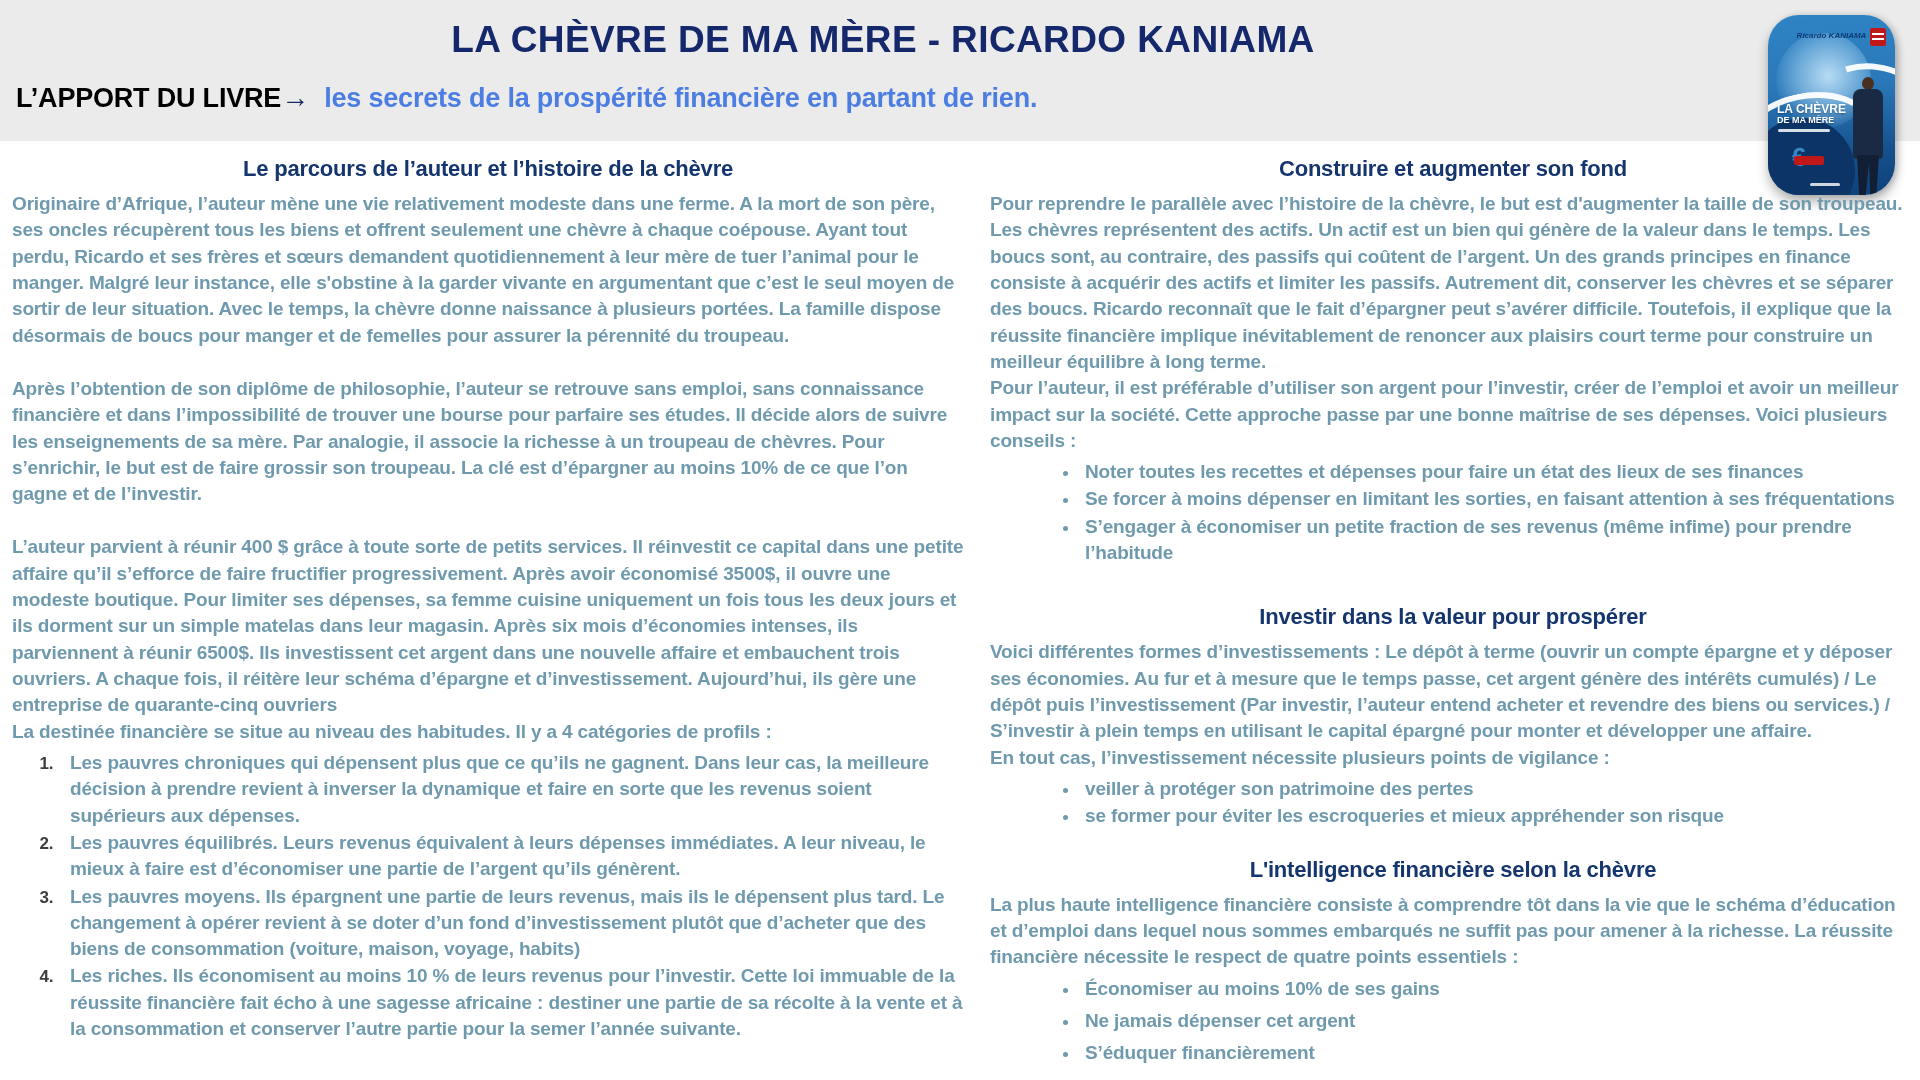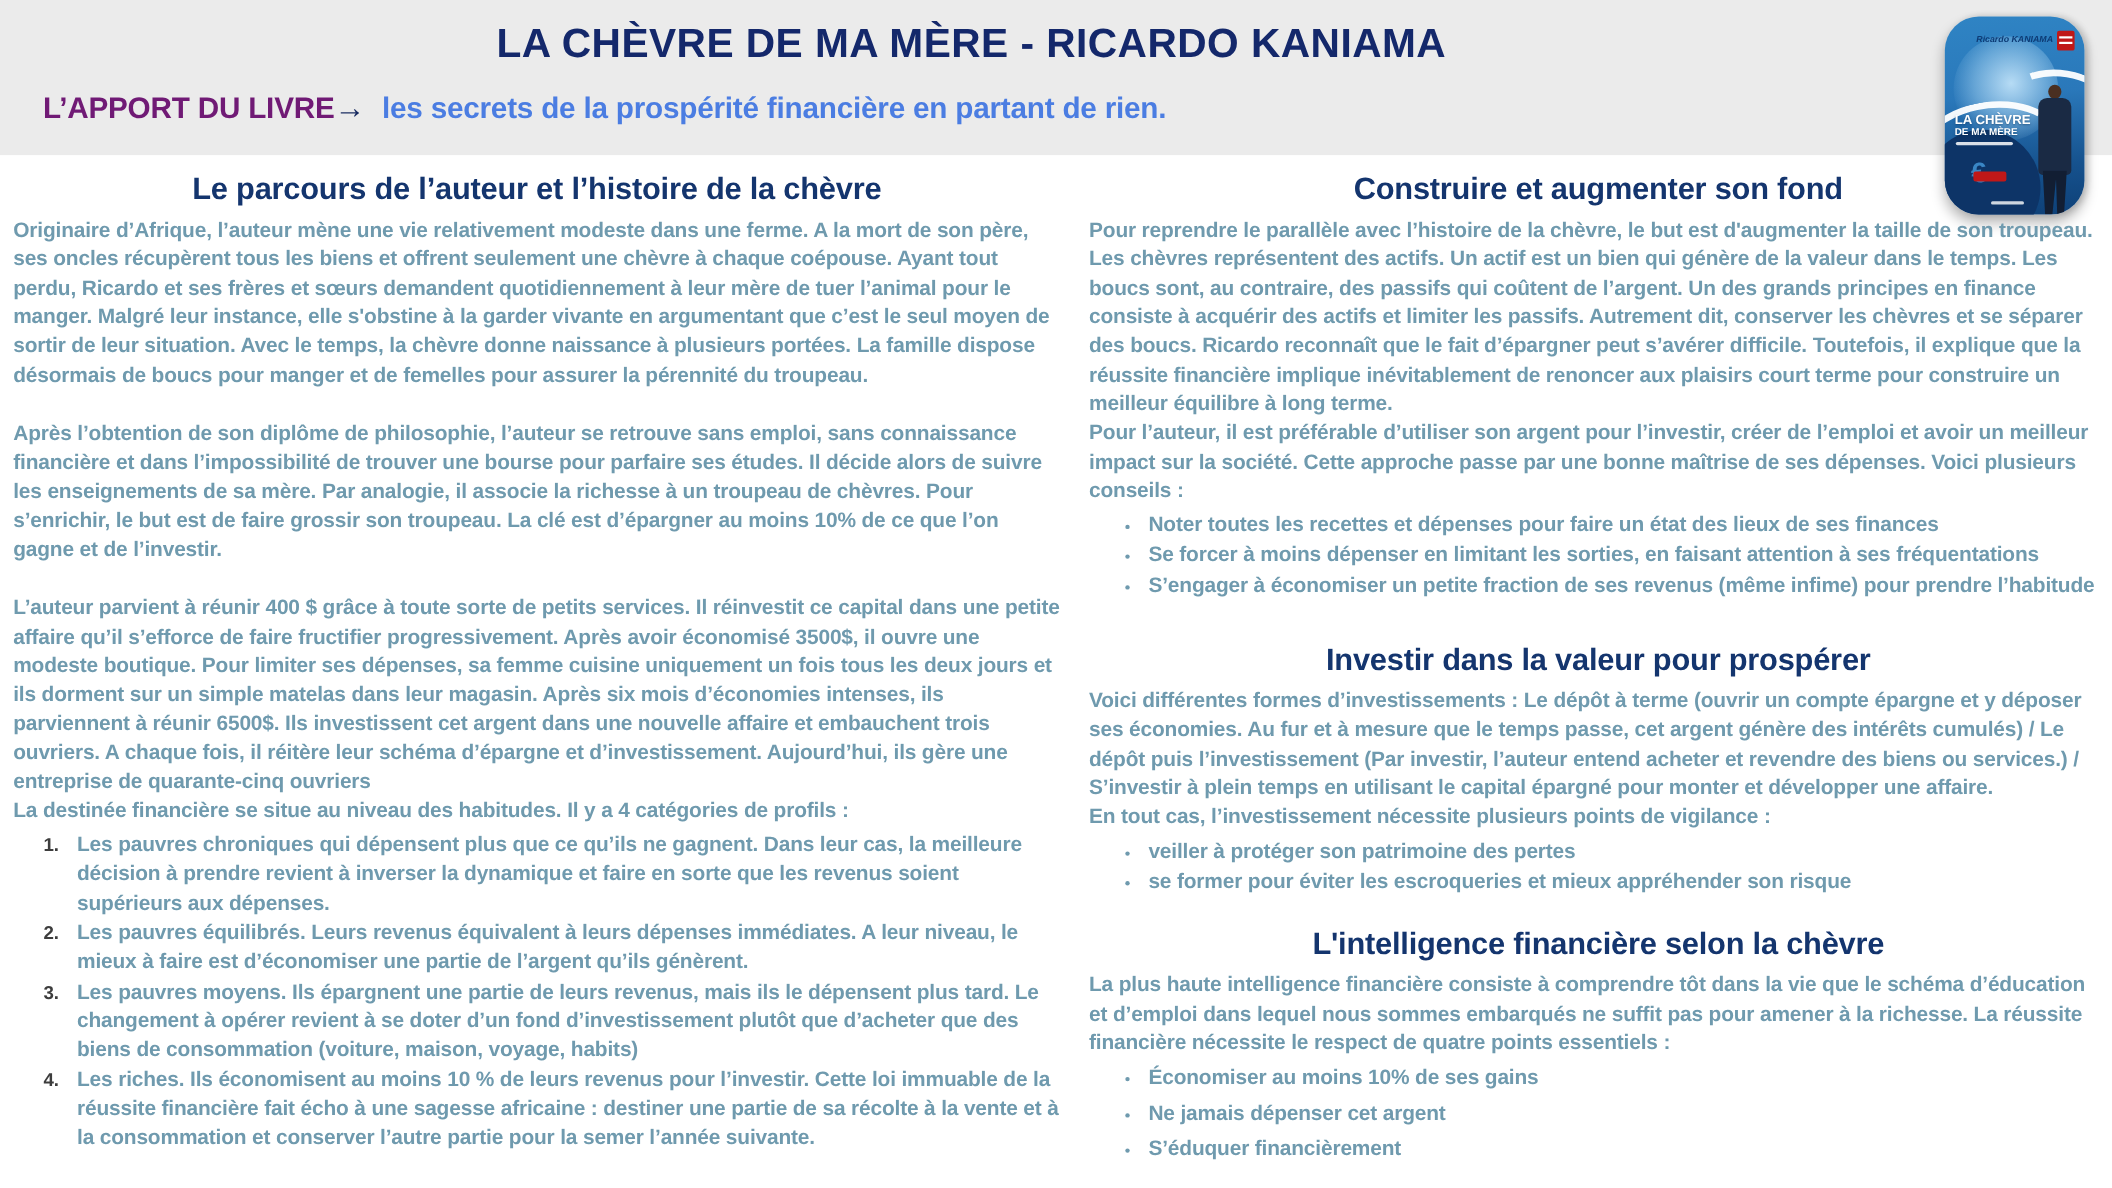--- a/index.html
+++ b/index.html
@@ -25,21 +25,21 @@
     text-align: center;
     font-size: 37px; font-weight: 800;
     color: #14286b;
     letter-spacing: 0.4px;
   }
   .subtitle {
     position: absolute; left: 16px; top: 82px;
     font-size: 27px; letter-spacing: -0.2px;
     white-space: nowrap;
   }
-  .subtitle .sub-label { color: #701a75; margin-left: 23px; }
+  .subtitle .sub-label { color: #000000; }
   .subtitle .arrow-icon { color: #16295f; font-weight: 400; font-size: 28px; }
   .subtitle .sub-text { color: #4b7de2; margin-left: 8px; }
 
   
   .book-cover {
     position: absolute; left: 1768px; top: 15px;
     width: 127px; height: 180px;
     background: linear-gradient(175deg, #2f84c4 0%, #2a78ba 40%, #16528e 75%, #0e4077 100%);
     box-shadow: 0 7px 12px rgba(0,0,0,0.28), 3px 0 6px rgba(0,0,0,0.15);
     overflow: hidden;
@@ -127,21 +127,21 @@
     clip-path: polygon(0 0, 100% 0, 88% 100%, 60% 100%, 55% 20%, 40% 100%, 10% 100%);
   }
 
   
   .col { position: absolute; top: 141px; }
   .col-left  { left: 12px;  width: 952px; }
   .col-right { left: 990px; width: 926px; }
 
   h2.section-heading {
     text-align: center;
-    font-size: 28px; font-weight: 800;
+    font-size: 22px; font-weight: 800;
     color: #14356e;
     margin: 0 0 9px 0; padding-top: 15px;
     letter-spacing: -0.2px;
   }
   h2.mt-lg { padding-top: 37px; }
   h2.mt-md { padding-top: 26px; }
   h2.mt-0  { padding-top: 2px; }
 
   p.body-text {
     color: #6f9aae;
@@ -156,21 +156,21 @@
     color: #6f9aae; font-size: 19px; line-height: 1.385;
   }
   ol.numbered-list li { padding-left: 12px; margin-bottom: 1px; }
   ol.numbered-list li::marker { color: #3d3d3d; font-weight: 700; font-size: 17px; }
 
   ul.bullet-list {
     margin: 0; padding: 0 0 0 48px;
     color: #6f9aae; font-size: 19px; line-height: 1.385;
     list-style: disc;
   }
-  ul.bullet-list li { padding-left: 6px; margin-bottom: 1px; }
+  ul.bullet-list li { padding-left: 6px; margin-bottom: 1px; margin-left: 41px; }
   ul.bullet-list li::marker { font-size: 15px; }
   ul.spaced li { margin-bottom: 6px; }
 </style>
 </head>
 <body>
 
 <header class="header">
   <h1 class="page-title">LA CHÈVRE DE MA MÈRE - RICARDO KANIAMA</h1>
   <div class="subtitle">
     <span class="sub-label">L’APPORT DU LIVRE</span><span class="arrow-icon">→</span>

